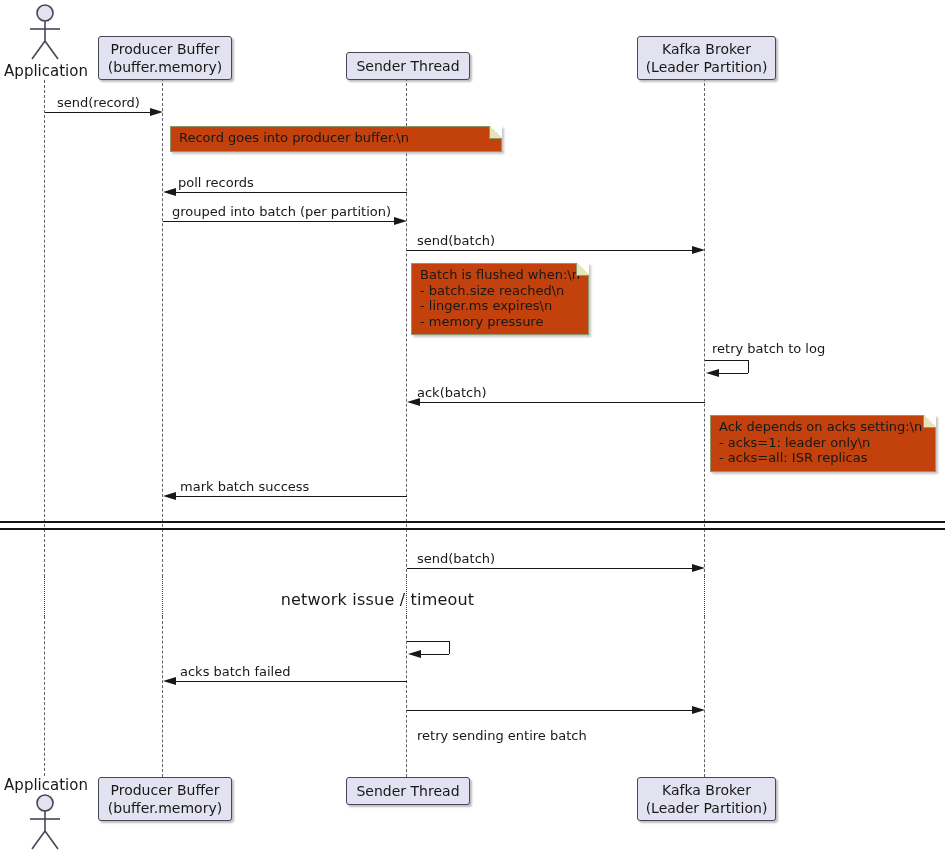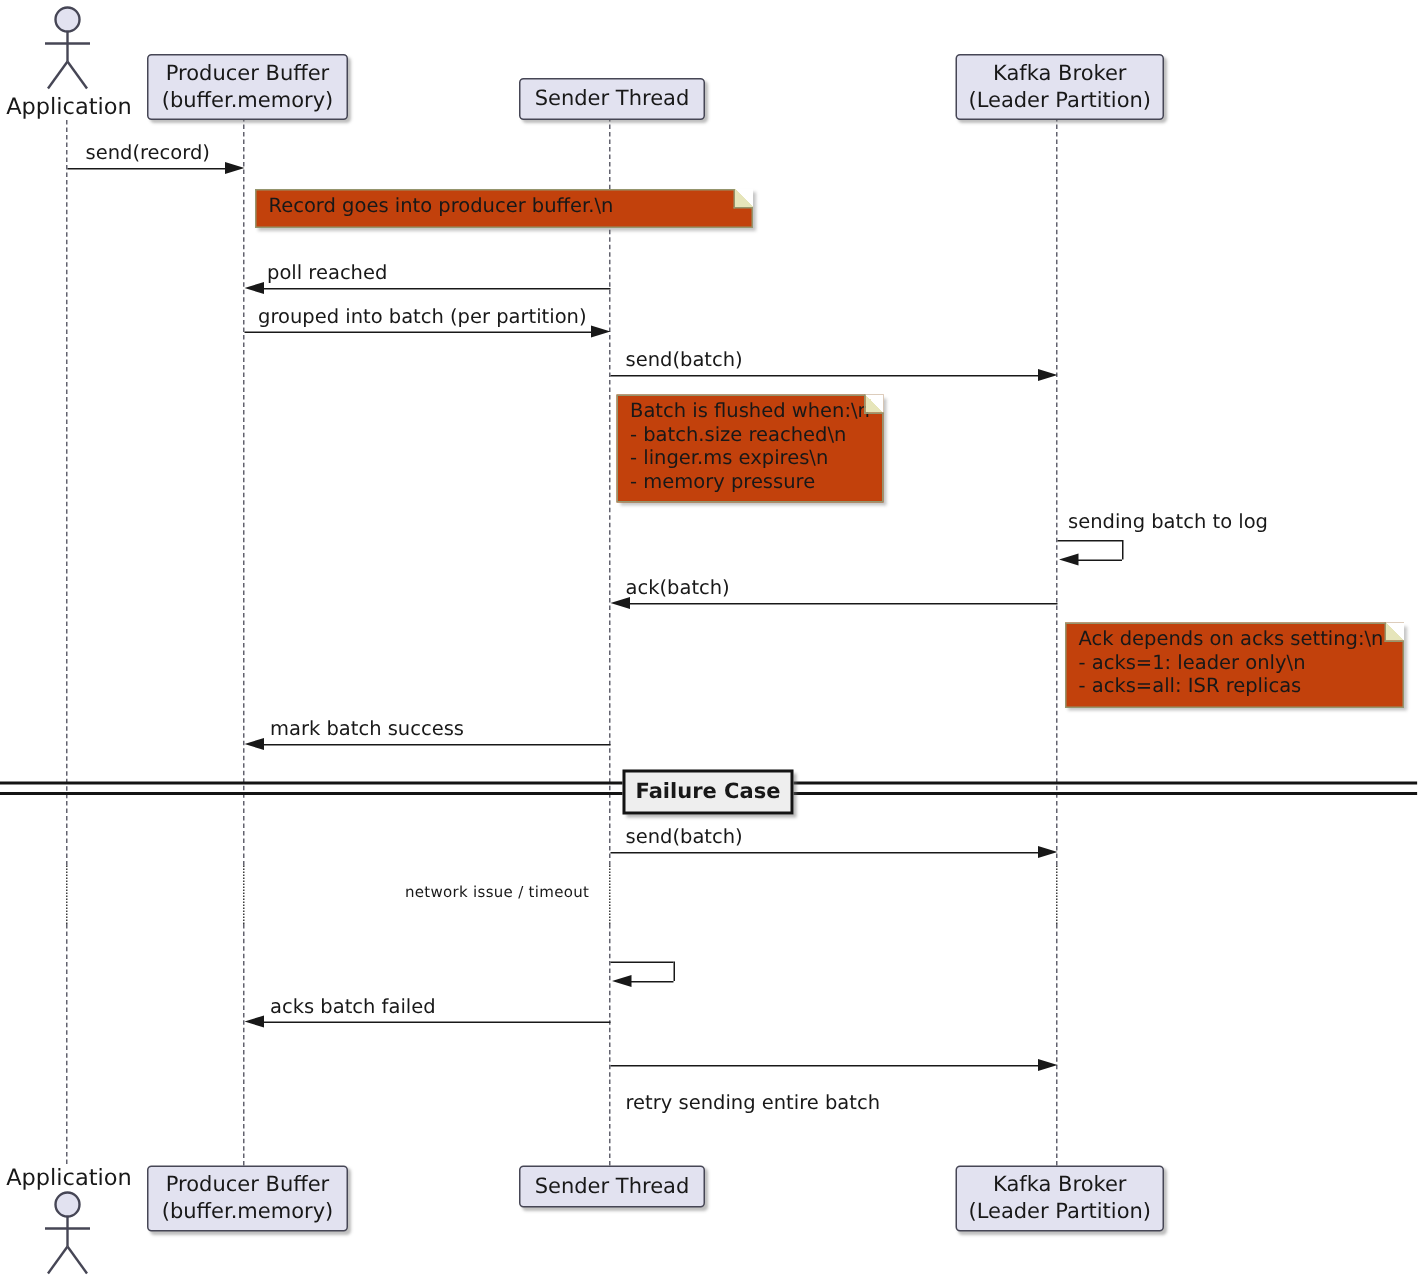--- a/index.html
+++ b/index.html
@@ -26,21 +26,21 @@
   .fold{position:absolute;top:-1px;right:-1px;width:12px;height:12px;
         background:linear-gradient(to bottom left,#ffffff 50%,#e6e5ba 50%);
         border-left:1px solid #95956d;border-bottom:1px solid #95956d;}
   
   .divline{position:absolute;left:0;width:945px;height:0;border-top:2px solid #141414;}
   .divbox{position:absolute;background:#EEEEEE;border:2px solid #141414;font-weight:bold;font-size:14px;
           display:flex;align-items:center;justify-content:center;box-shadow:2px 2px 2px rgba(110,110,110,.5);}
   
   .alabel{position:absolute;font-size:15px;text-align:center;white-space:nowrap;}
   .actor-svg{position:absolute;}
-  .delay{position:absolute;font-size:10px;letter-spacing:.2px;white-space:nowrap;}
+  .delay{position:absolute;font-size:16px;text-align:center;letter-spacing:.2px;white-space:nowrap;}
 </style>
 </head>
 <body>
 
 <div class="stage">
 
   <div class="ll" style="left:44px;top:80px;height:497px"></div>
   <div class="ll dot" style="left:44px;top:577px;height:39px"></div>
   <div class="ll" style="left:44px;top:616px;height:160px"></div>
 
@@ -79,41 +79,41 @@
 
   <div class="mlabel" style="left:57px;top:96px">send(record)</div>
   <div class="mline" style="left:45px;top:112px;width:107px"></div>
   <div class="ah r" style="left:150px;top:108px"></div>
 
   <div class="note" style="left:170px;top:126px;width:314px">
     <span class="fold"></span>
     <div>Record goes into producer buffer.\n</div>
   </div>
 
-  <div class="mlabel" style="left:178px;top:176px">poll reached</div>
+  <div class="mlabel" style="left:178px;top:176px">poll records</div>
   <div class="ah l" style="left:163px;top:188px"></div>
   <div class="mline" style="left:174px;top:192px;width:233px"></div>
 
   <div class="mlabel" style="left:172px;top:205px">grouped into batch (per partition)</div>
   <div class="mline" style="left:163px;top:221px;width:232px"></div>
   <div class="ah r" style="left:394px;top:217px"></div>
 
   <div class="mlabel" style="left:417px;top:234px">send(batch)</div>
   <div class="mline" style="left:407px;top:250px;width:286px"></div>
   <div class="ah r" style="left:692px;top:246px"></div>
 
   <div class="note" style="left:411px;top:263px;width:160px">
     <span class="fold"></span>
     <div>Batch is flushed when:\n</div>
     <div>- batch.size reached\n</div>
     <div>- linger.ms expires\n</div>
     <div>- memory pressure</div>
   </div>
 
-  <div class="mlabel" style="left:712px;top:342px">sending batch to log</div>
+  <div class="mlabel" style="left:712px;top:342px">retry batch to log</div>
   <div class="mline" style="left:705px;top:360px;width:43px"></div>
   <div class="vline" style="left:748px;top:360px;height:13px"></div>
   <div class="mline" style="left:716px;top:373px;width:32px"></div>
   <div class="ah l" style="left:706px;top:369px"></div>
 
   <div class="mlabel" style="left:417px;top:386px">ack(batch)</div>
   <div class="ah l" style="left:407px;top:398px"></div>
   <div class="mline" style="left:418px;top:402px;width:287px"></div>
 
   <div class="note" style="left:710px;top:415px;width:208px">
@@ -122,23 +122,20 @@
     <div>- acks=1: leader only\n</div>
     <div>- acks=all: ISR replicas</div>
   </div>
 
   <div class="mlabel" style="left:180px;top:480px">mark batch success</div>
   <div class="ah l" style="left:163px;top:492px"></div>
   <div class="mline" style="left:174px;top:496px;width:233px"></div>
 
   <div class="divline" style="top:521px"></div>
   <div class="divline" style="top:528px"></div>
-  <div class="divbox" style="left:415px;top:513px;width:110px;height:26px">
-    <span>Failure Case</span>
-  </div>
 
   <div class="mlabel" style="left:417px;top:552px">send(batch)</div>
   <div class="mline" style="left:407px;top:568px;width:286px"></div>
   <div class="ah r" style="left:692px;top:564px"></div>
 
   <div class="delay" style="left:270px;top:590px;width:215px">network issue / timeout</div>
 
   <div class="mline" style="left:407px;top:641px;width:42px"></div>
   <div class="vline" style="left:449px;top:641px;height:13px"></div>
   <div class="mline" style="left:418px;top:654px;width:31px"></div>

